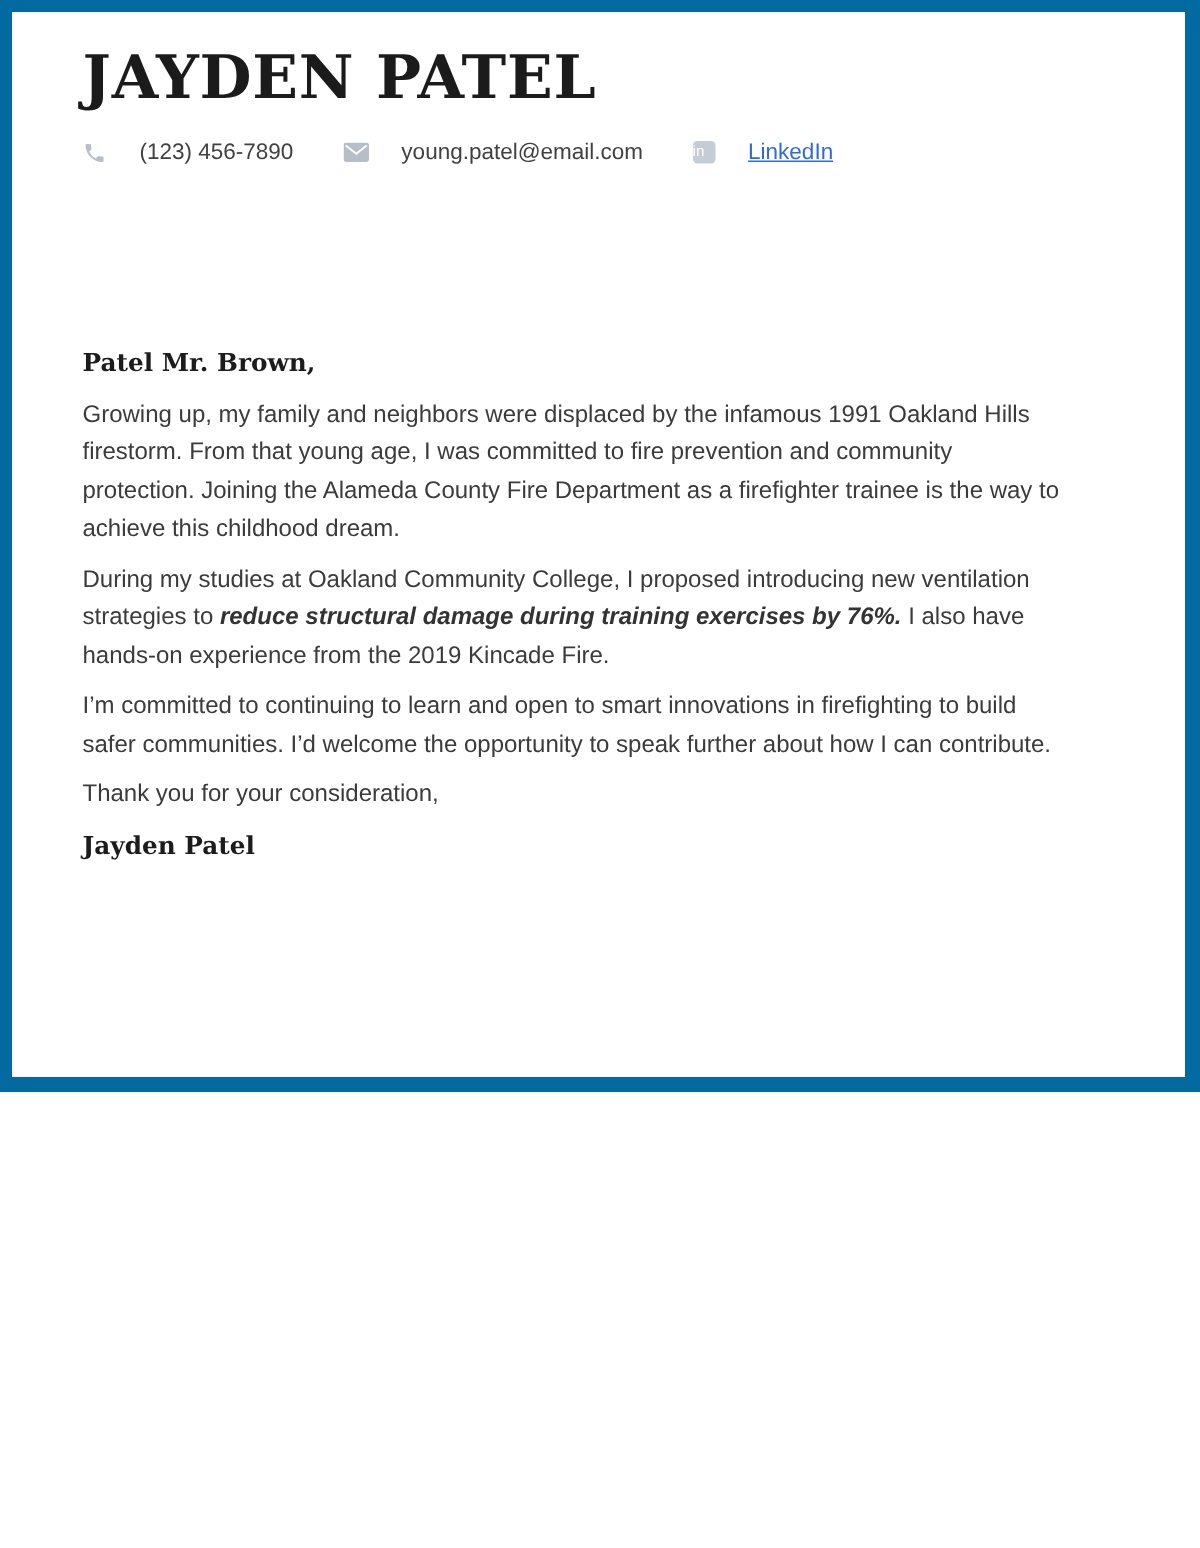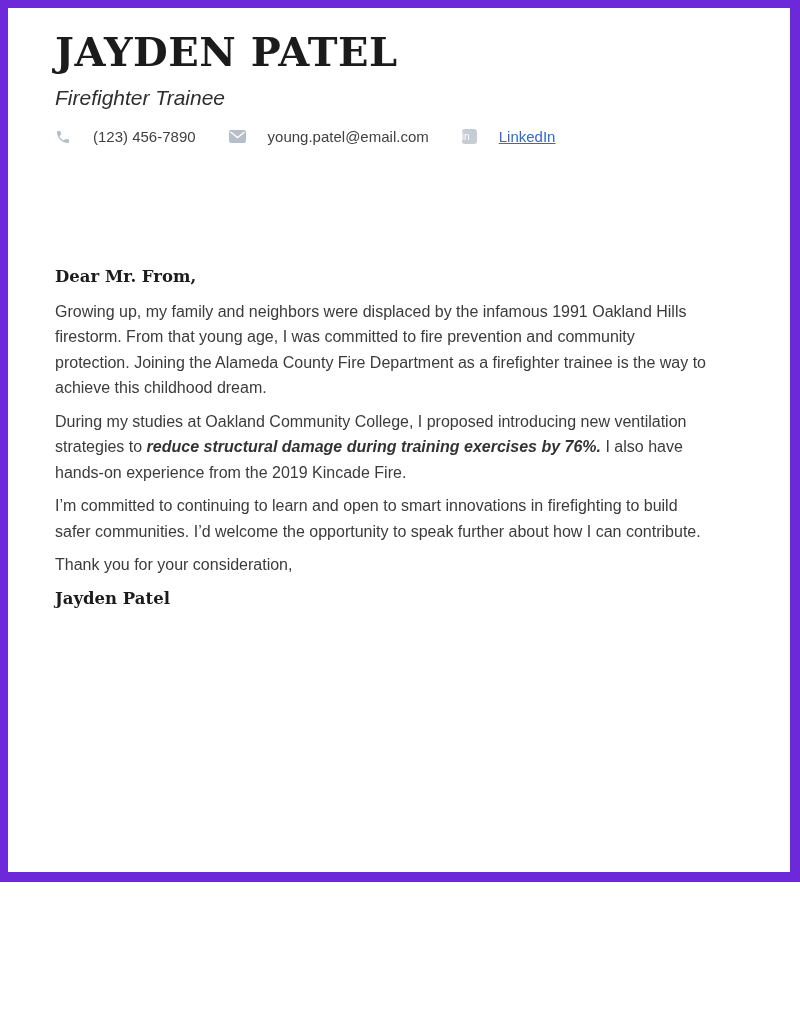--- a/index.html
+++ b/index.html
@@ -3,22 +3,22 @@
 <meta charset="utf-8">
 <style>
   * { box-sizing: border-box; }
   html, body { margin: 0; padding: 0; }
   body {
     width: 800px; height: 1032px;
     background: #ffffff;
     font-family: "Liberation Sans", sans-serif;
   }
   .frame {
-    width: 800px; height: 882px;
-    background: #6d28d9;
+    width: 800px; height: 728px;
+    background: #0369a1;
     position: relative;
   }
   .page {
     position: absolute;
     left: 8px; top: 8px; right: 10px; bottom: 10px;
     background: #ffffff;
     padding: 20px 55px 0 47px;
   }
 
   
@@ -101,21 +101,20 @@
   }
 </style>
 </head>
 <body>
 
 <div class="frame">
   <div class="page">
 
     <header>
       <h1 class="name">JAYDEN PATEL</h1>
-      <div class="tagline">Firefighter Trainee</div>
 
       <div class="contact-row">
 
         <div class="contact-item">
           <span>
             <svg width="16" height="16" viewBox="0 0 24 24" fill="#b6bec8">
               <path d="M6.62 10.79a15.05 15.05 0 0 0 6.59 6.59l2.2-2.2a1 1 0 0 1 1.02-.24c1.12.37 2.33.57 3.57.57a1 1 0 0 1 1 1V20a1 1 0 0 1-1 1C10.61 21 3 13.39 3 4a1 1 0 0 1 1-1h3.5a1 1 0 0 1 1 1c0 1.25.2 2.45.57 3.57a1 1 0 0 1-.25 1.02l-2.2 2.2z"></path>
             </svg>
           </span>
           <span>(123) 456-7890</span>
@@ -133,21 +132,21 @@
 
         <div class="contact-item">
           <span class="li-badge">in</span>
           <a class="link" href="#">LinkedIn</a>
         </div>
 
       </div>
     </header>
 
     <main class="letter">
-      <p class="salutation">Dear Mr. From,</p>
+      <p class="salutation">Patel Mr. Brown,</p>
 
       <p>Growing up, my family and neighbors were displaced by the infamous 1991 Oakland Hills firestorm. From that young age, I was committed to fire prevention and community protection. Joining the Alameda County Fire Department as a firefighter trainee is the way to achieve this childhood dream.</p>
 
       <p><span>During my studies at Oakland Community College, I proposed introducing new ventilation strategies to </span><span class="emphasis">reduce structural damage during training exercises by 76%.</span><span> I also have hands-on experience from the 2019 Kincade Fire.</span></p>
 
       <p>I’m committed to continuing to learn and open to smart innovations in firefighting to build safer communities. I’d welcome the opportunity to speak further about how I can contribute.</p>
 
       <p class="closing">Thank you for your consideration,</p>
       <p class="signature">Jayden Patel</p>
     </main>

